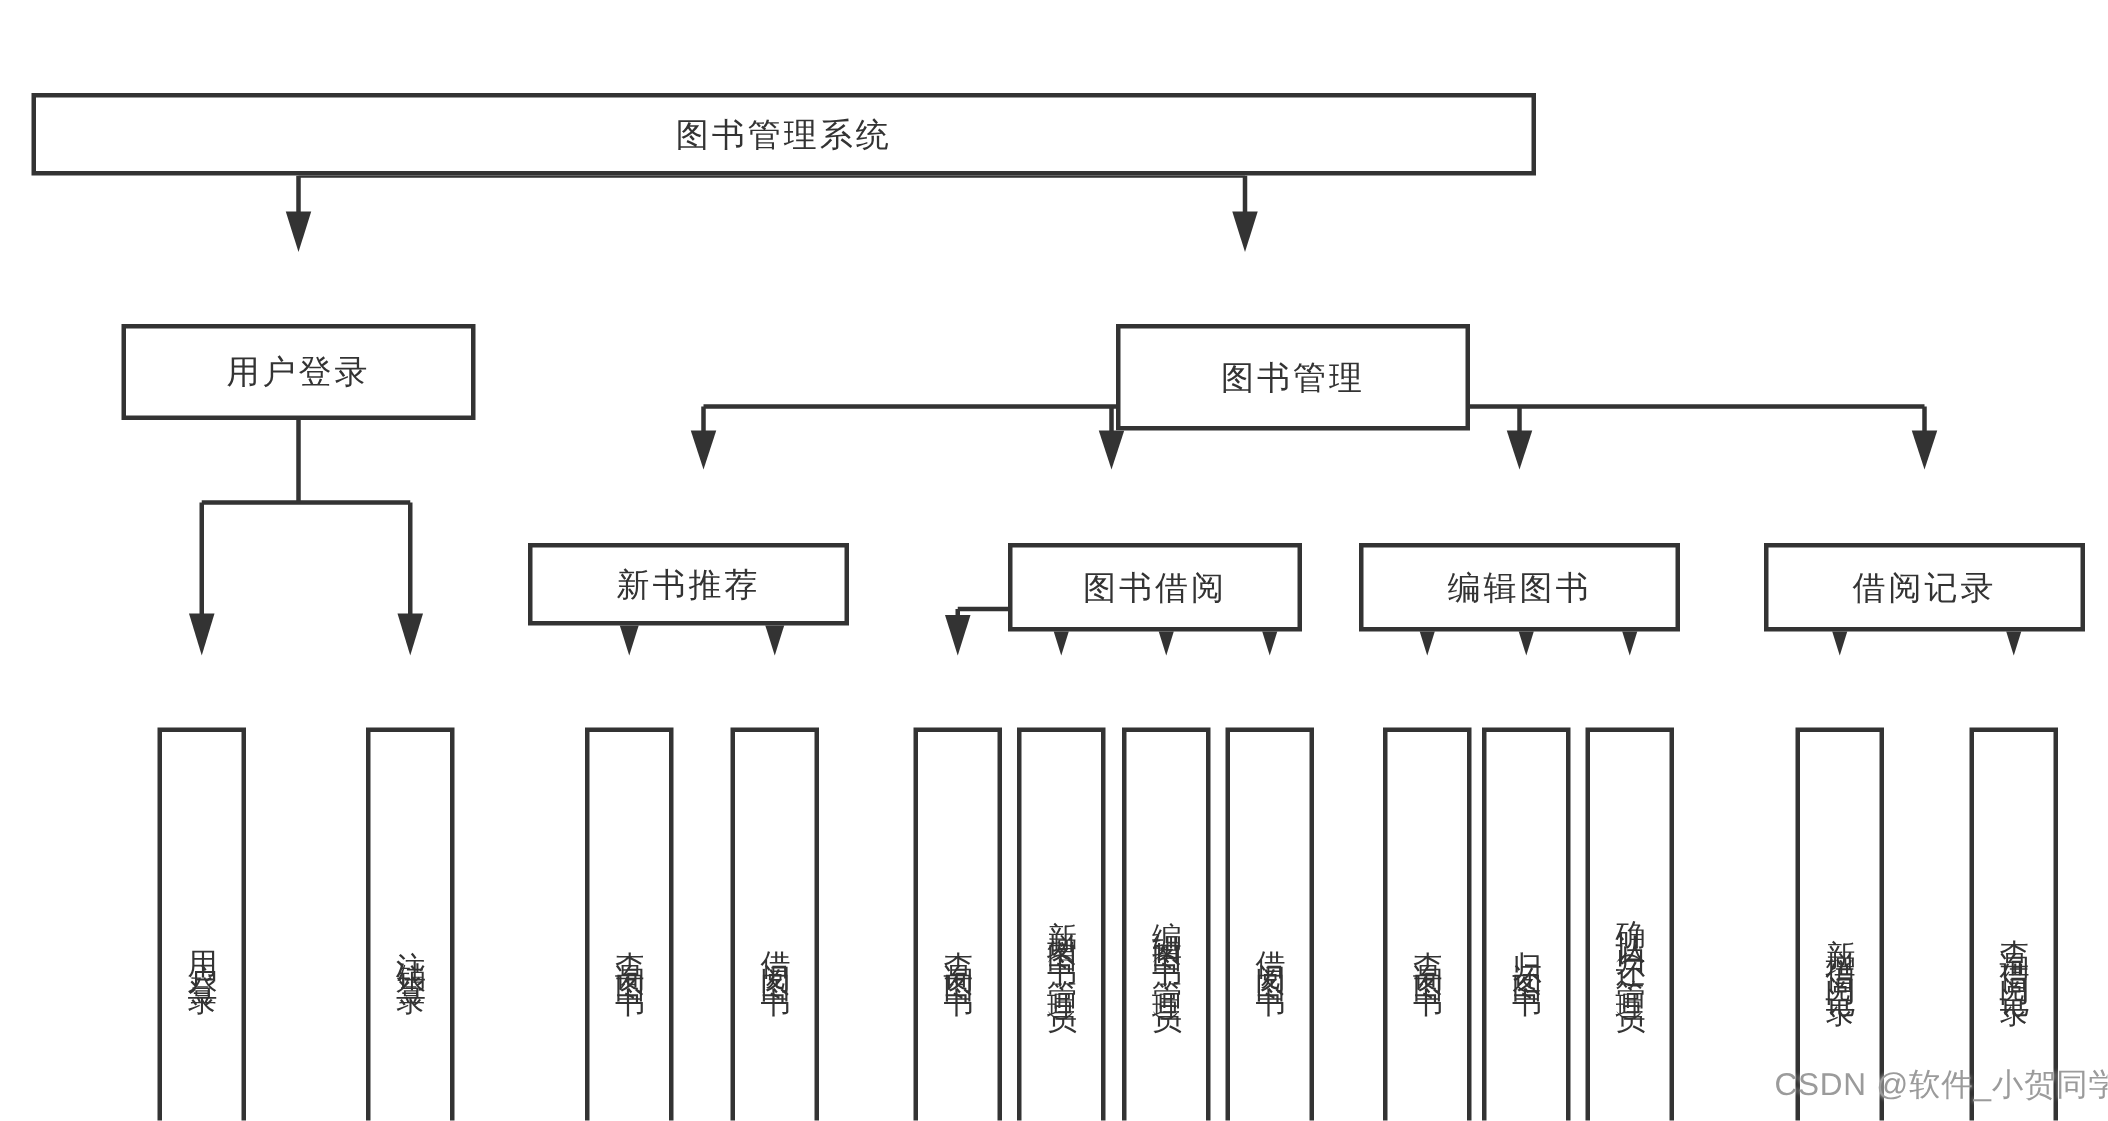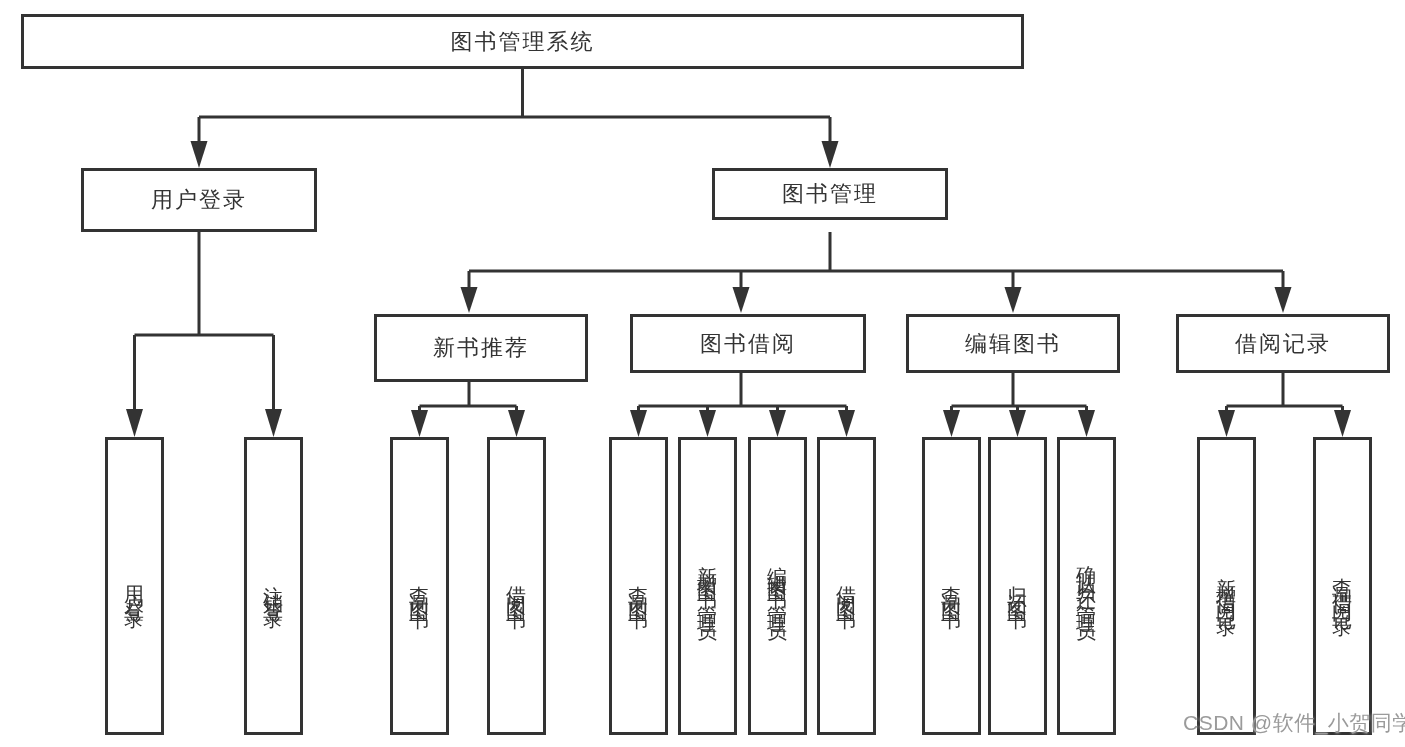--- a/index.html
+++ b/index.html
@@ -6,20 +6,21 @@
   body{
     width:1405px;height:747px;position:relative;overflow:hidden;
     background:#ffffff;
     font-family:"Liberation Sans","DejaVu Sans",sans-serif;
   }
   .box{
     position:absolute;box-sizing:border-box;background:#ffffff;
     border:3px solid #333333;color:#333333;
     display:flex;align-items:center;justify-content:center;
     z-index:2;
+    margin-top:48px;
   }
   .h-label{font-size:22px;letter-spacing:2px;white-space:nowrap}
   .v-label{
     writing-mode:vertical-rl;text-orientation:mixed;
     font-size:20px;letter-spacing:8px;line-height:1;white-space:nowrap;
   }
   #connectors{position:absolute;left:0;top:0;z-index:1}
   #connectors path{stroke:#333333;stroke-width:3;fill:none}
   #connectors polygon{fill:#333333;stroke:none}
   .watermark{
@@ -63,24 +64,24 @@
   <polygon points="1086.5,437 1078,410 1095,410"></polygon>
 
   <path d="M1283 373 V406 M1226.5 406 H1342.5 M1226.5 406 V412 M1342.5 406 V412"></path>
   <polygon points="1226.5,437 1218,410 1235,410"></polygon>
   <polygon points="1342.5,437 1334,410 1351,410"></polygon>
 </svg>
 
 <div class="box h-label" style="left:21px;top:14px;width:1003px;height:55px">图书管理系统</div>
 
 <div class="box h-label" style="left:81px;top:168px;width:236px;height:64px">用户登录</div>
-<div class="box h-label" style="left:712px;top:168px;width:236px;height:52px">图书管理</div>
+<div class="box h-label" style="left:744px;top:168px;width:236px;height:71px">图书管理</div>
 
-<div class="box h-label" style="left:374px;top:314px;width:214px;height:68px">新书推荐</div>
-<div class="box h-label" style="left:630px;top:314px;width:236px;height:59px">图书借阅</div>
+<div class="box h-label" style="left:352px;top:314px;width:214px;height:55px">新书推荐</div>
+<div class="box h-label" style="left:672px;top:314px;width:196px;height:59px">图书借阅</div>
 <div class="box h-label" style="left:906px;top:314px;width:214px;height:59px">编辑图书</div>
 <div class="box h-label" style="left:1176px;top:314px;width:214px;height:59px">借阅记录</div>
 
 <div class="box v-label" style="left:105px;top:437px;width:59px;height:298px">用户登录</div>
 <div class="box v-label" style="left:244px;top:437px;width:59px;height:298px">注销登录</div>
 
 <div class="box v-label" style="left:390px;top:437px;width:59px;height:298px">查询图书</div>
 <div class="box v-label" style="left:487px;top:437px;width:59px;height:298px">借阅图书</div>
 
 <div class="box v-label" style="left:609px;top:437px;width:59px;height:298px">查询图书</div>

